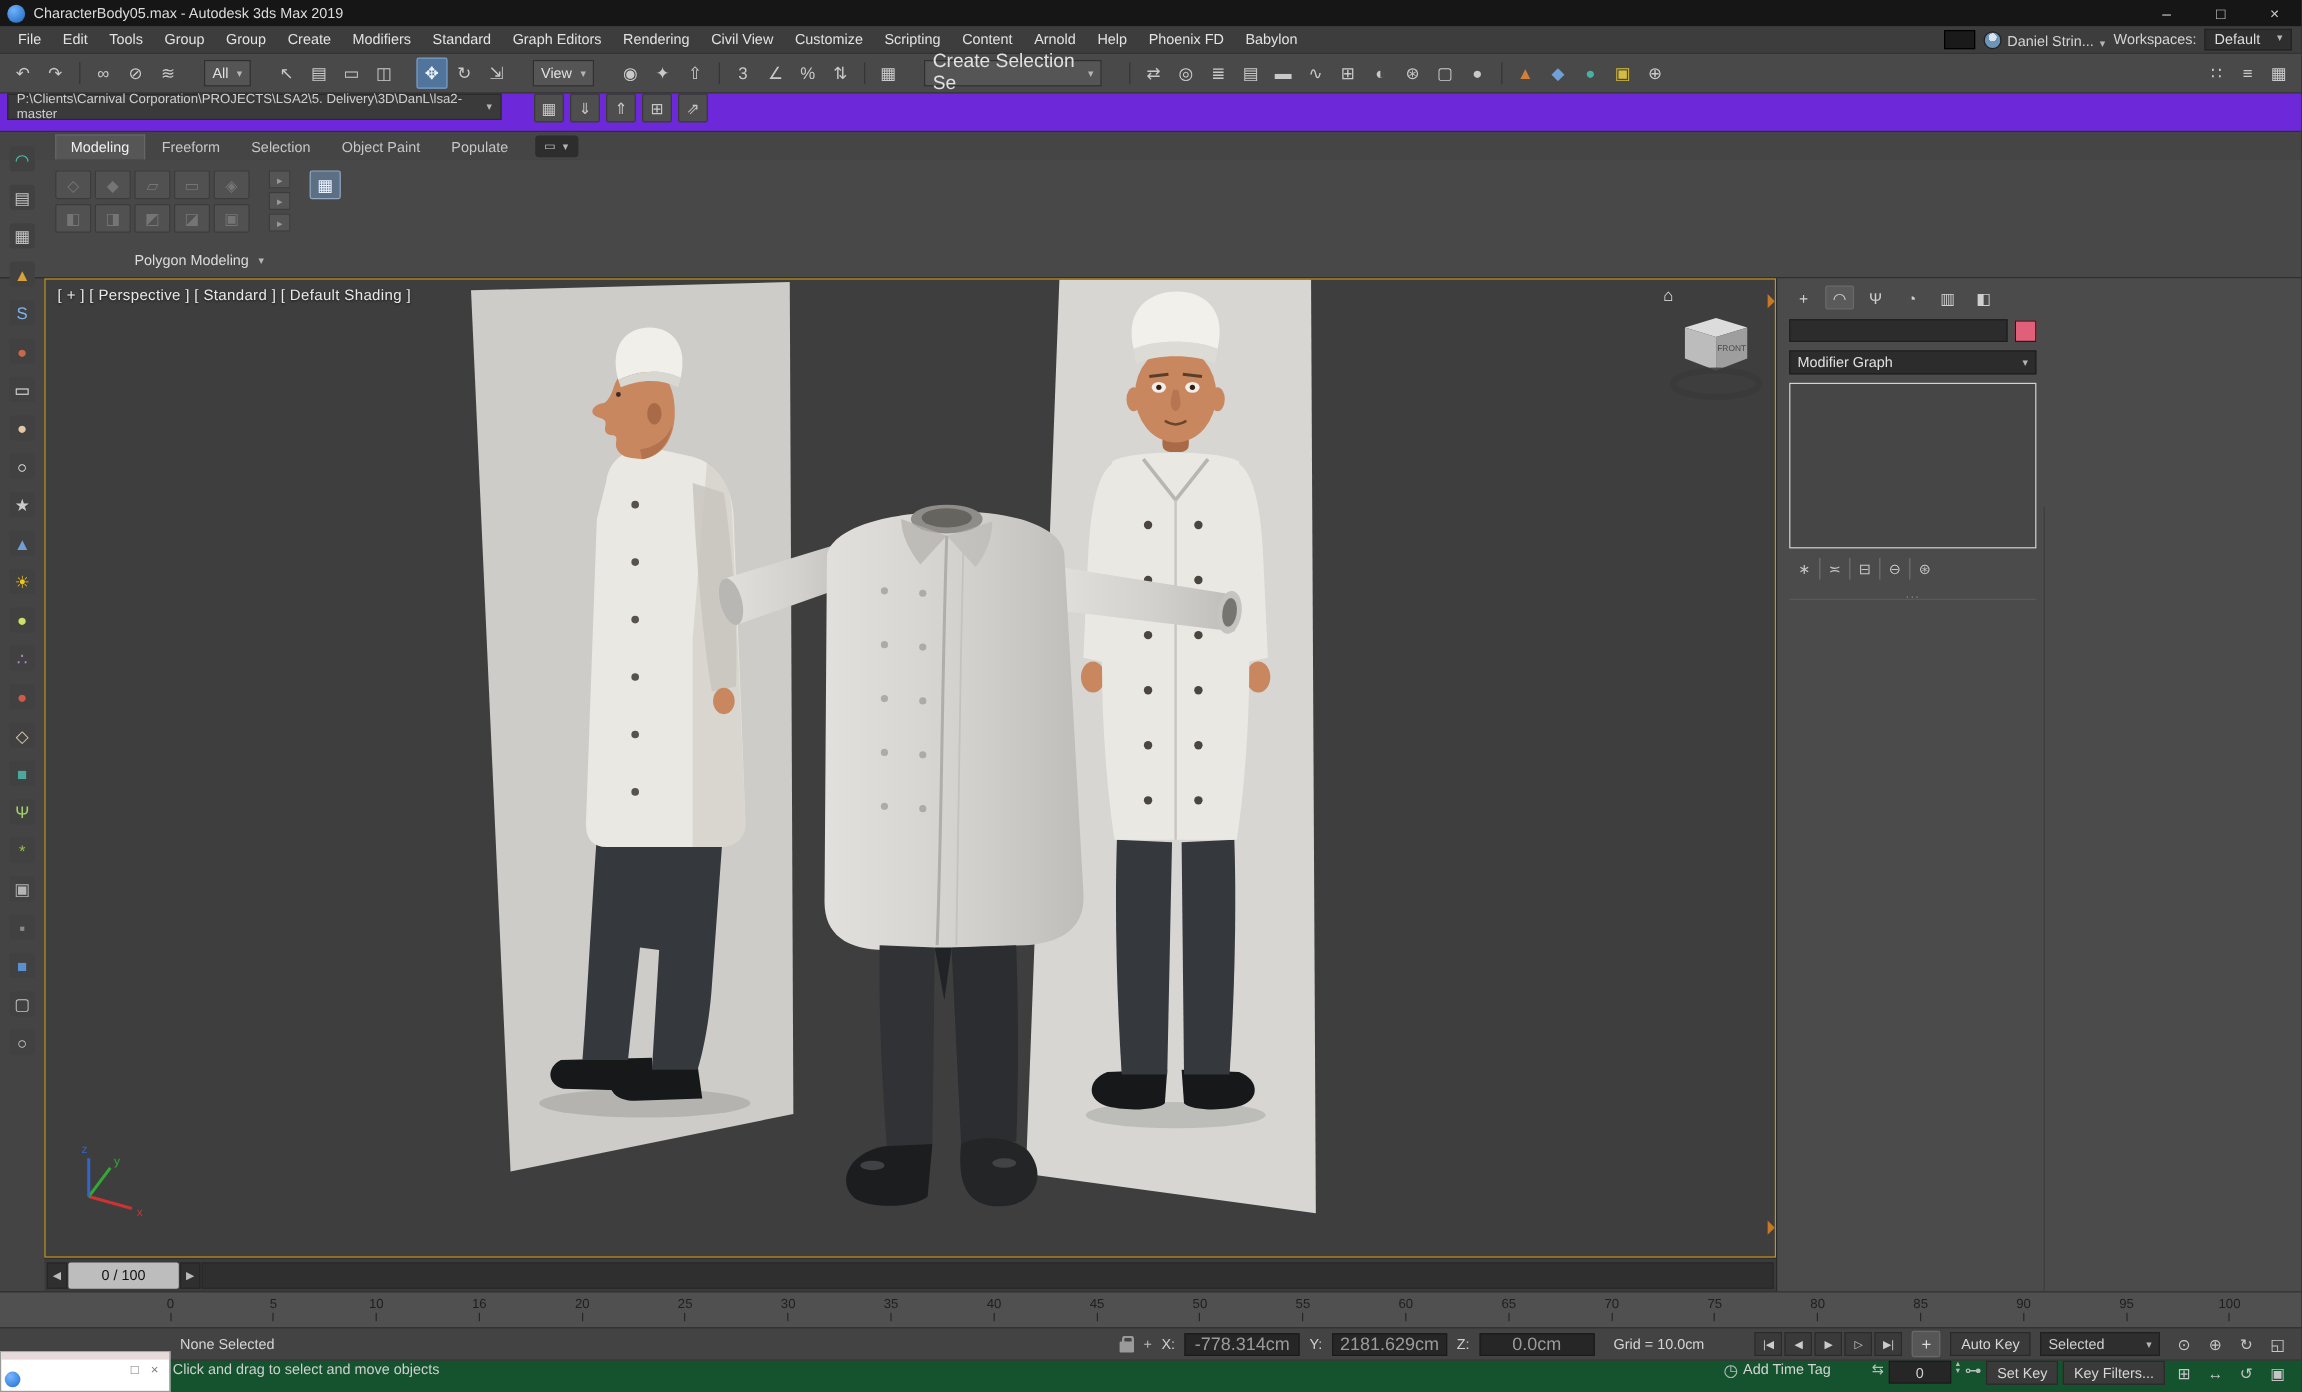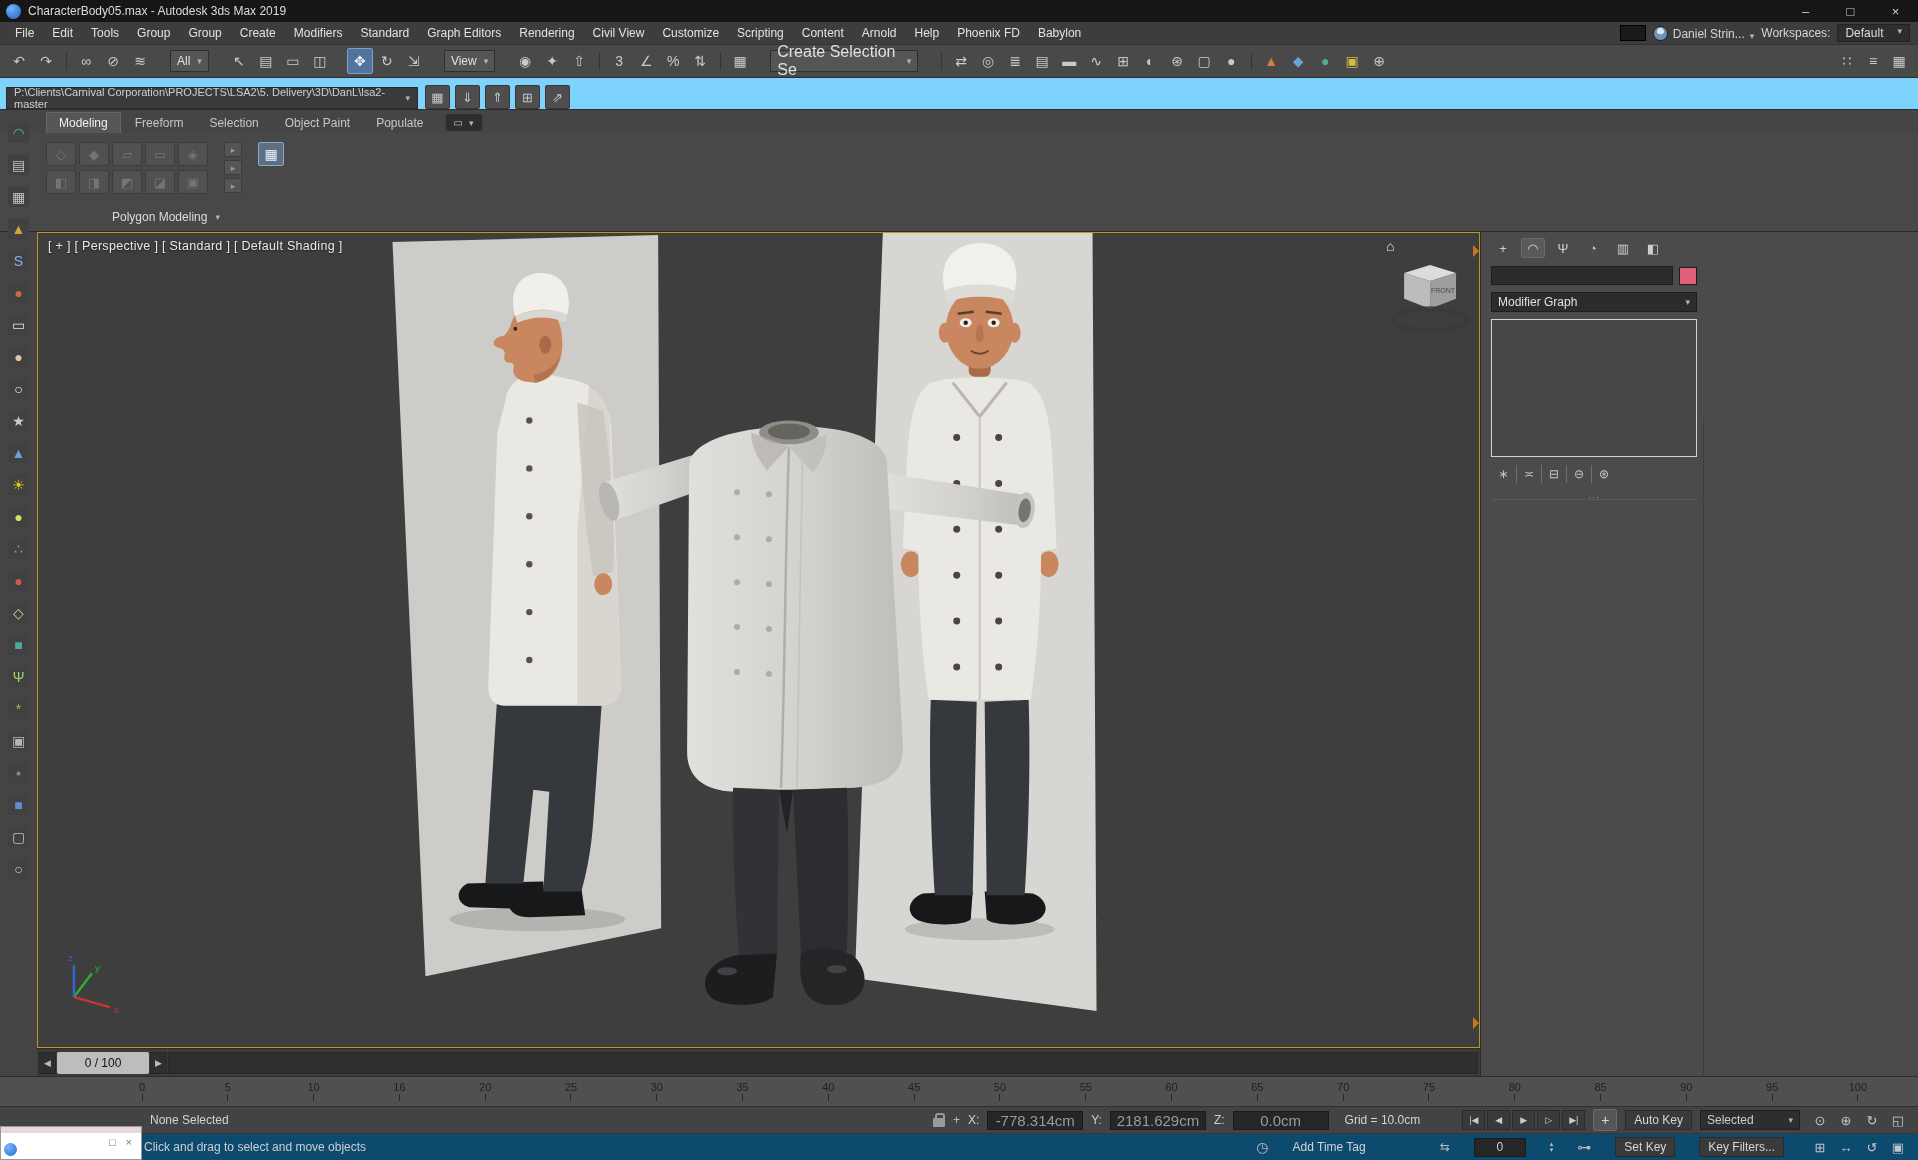--- a/index.html
+++ b/index.html
@@ -30,21 +30,21 @@
   .ticon {width:26px; height:26px; display:flex; align-items:center; justify-content:center;
           color:#c9c9c9; font-size:14px; border-radius:2px; flex:0 0 auto}
   .ticon.active {background:#50749c; border:1px solid #7ba2cc; color:#eef4ff}
   .ticon.grp {margin-left:13px; position:relative}
   .ticon.grp::before {content:''; position:absolute; left:-7px; top:4px; bottom:4px; width:1px; background:#353535}
   .tb-dd {height:22px; background:#555; border:1px solid #2f2f2f; display:flex; align-items:center; gap:7px;
           padding:0 6px; margin:0 16px; color:#e0e0e0; flex:0 0 auto}
   .tb-right {margin-left:auto; display:flex}
 
   
-  .pathbar {height:32px; background:#7dd3fc; border-bottom:1px solid #2e2e2e; display:flex; align-items:flex-end; padding:0 6px; gap:1px}
+  .pathbar {height:32px; background:#6d28d9; border-bottom:1px solid #2e2e2e; display:flex; align-items:flex-start; padding:0 6px; gap:21px}
   .path-dd {width:412px; height:22px; background:#3a3a3a; border:1px solid #292929; display:flex;
             align-items:center; padding:0 7px; color:#cfcfcf; font-size:11px}
   .path-dd .dd-arrow {margin-left:auto}
   .pt-icon {width:25px; height:24px; display:flex; align-items:center; justify-content:center; color:#c6c6c6;
             background:#4e4e4e; border:1px solid #383838; border-radius:2px; font-size:13px}
 
   
   .ribbon-tabs {height:23px; background:#454545; display:flex; align-items:flex-end; padding-left:46px; gap:2px}
   .rtab {padding:3px 12px; color:#c6c6c6}
   .rtab.active {background:#565656; color:#f0f0f0; border:1px solid #666; border-bottom:none}
@@ -106,21 +106,21 @@
 
   
   .ruler-row {height:30px; background:#505050; border-top:1px solid #2c2c2c; display:flex; justify-content:space-between;
               align-items:flex-start; padding:4px 60px 0 142px}
   .tick {width:30px; margin:0 -15px; display:flex; flex-direction:column; align-items:center; gap:1px}
   .tkl {color:#202020; font-size:11px}
   .tkm {width:1px; height:7px; background:#262626}
 
   
   .statusbar {height:27px; background:#434343; border-top:1px solid #303030; display:flex; align-items:center; padding:0 8px; gap:8px}
-  .promptbar {height:27px; background:#0c4a6e; border-top:1px solid #383838; display:flex; align-items:center; padding:0 8px; gap:24px}
+  .promptbar {height:27px; background:#14532d; border-top:1px solid #383838; display:flex; align-items:flex-start; padding:0 8px; gap:4px}
   .numfield {width:96px; height:19px; background:#262626; border:1px solid #1b1b1b; color:#9b9b9b;
              display:flex; align-items:center; justify-content:center; font-size:15px}
   .coord-label {color:#cfcfcf}
   .sb-btn {height:20px; background:#3a3a3a; border:1px solid #2a2a2a; display:flex; align-items:center; padding:0 8px; color:#d6d6d6; flex:0 0 auto}
   .sb-dd {height:20px; background:#2e2e2e; border:1px solid #202020; display:flex; align-items:center; gap:8px;
           padding:0 6px; color:#cfcfcf; width:100px}
   .sb-dd .dd-arrow {margin-left:auto}
   .pb-icon {width:23px; height:20px; background:#3a3a3a; border:1px solid #2b2b2b; color:#ccc; display:flex;
             align-items:center; justify-content:center; font-size:9px; flex:0 0 auto}
   .nav-icon {width:24px; height:20px; display:flex; align-items:center; justify-content:center; color:#c6c6c6; font-size:13px; flex:0 0 auto}

